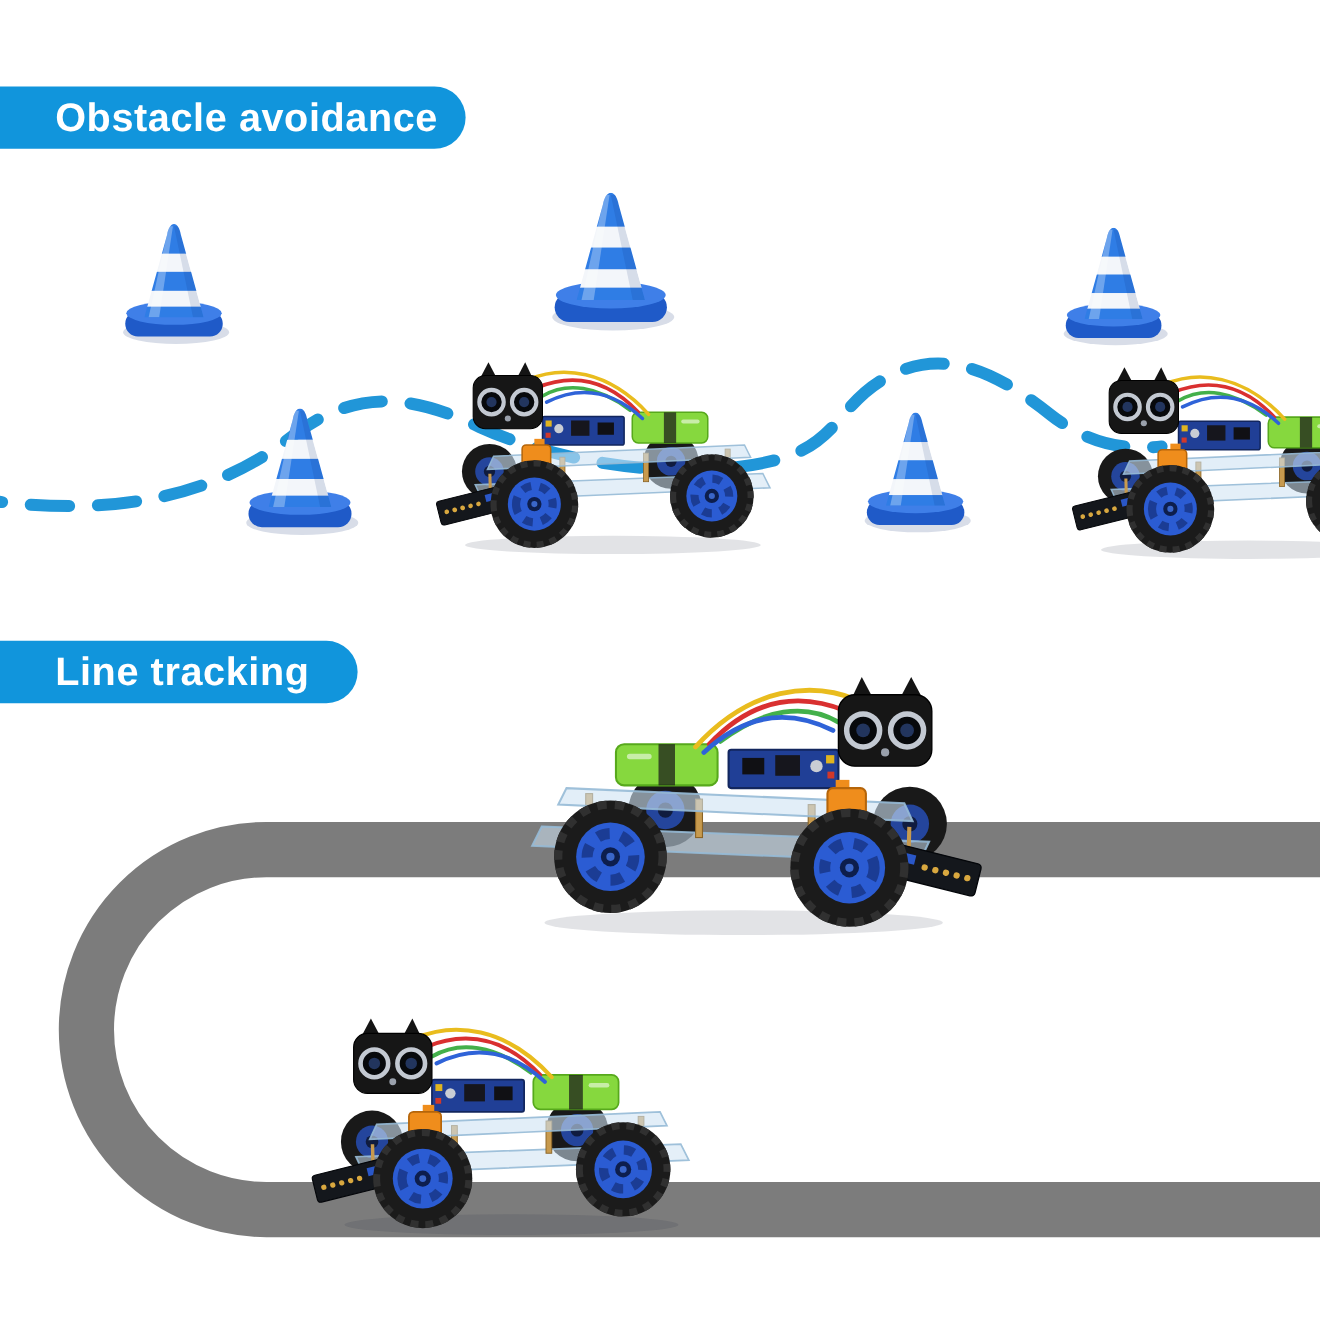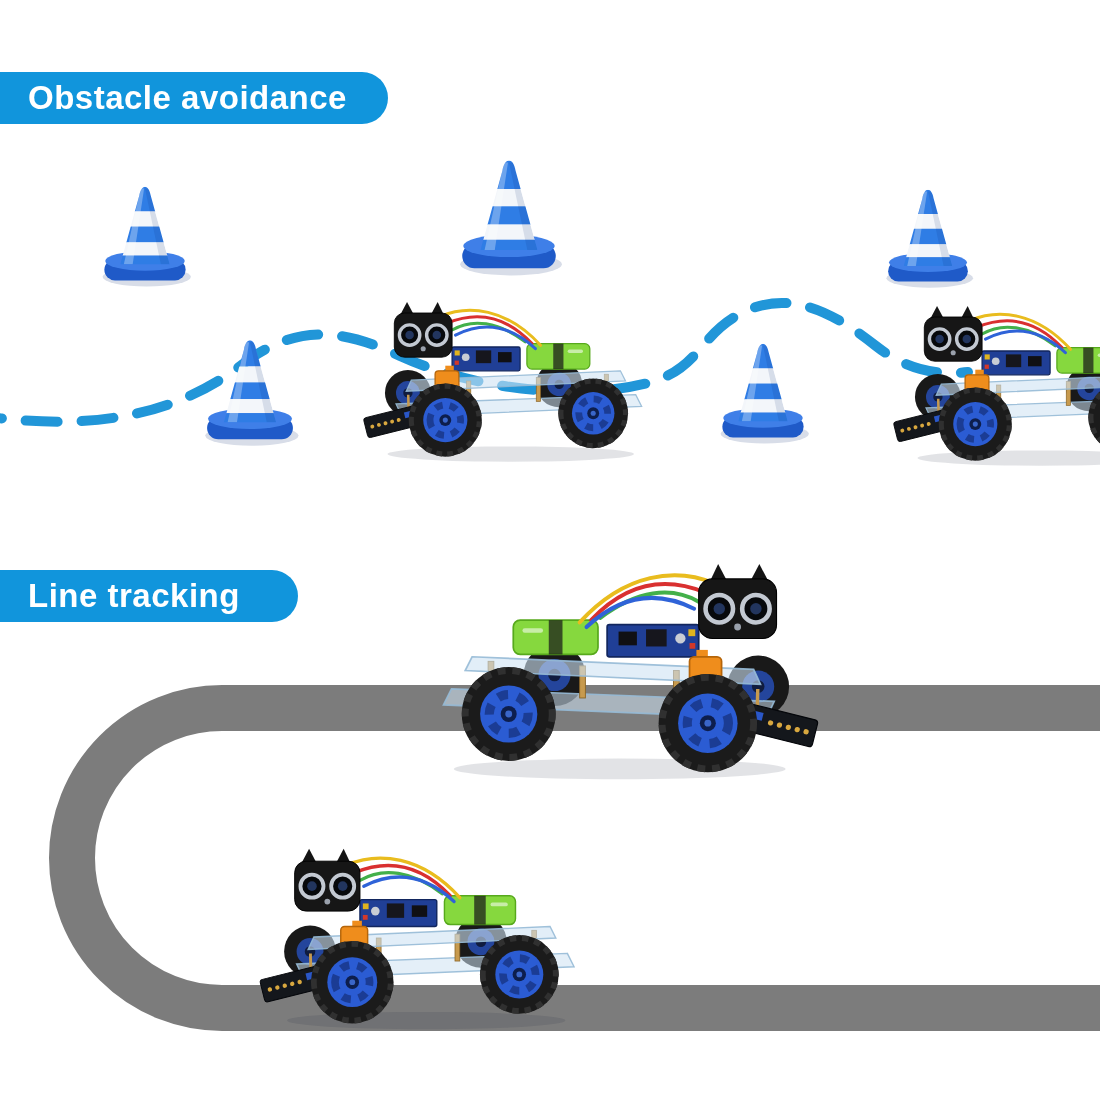--- a/index.html
+++ b/index.html
@@ -14,27 +14,27 @@
   .ribbon {
     position: absolute;
     left: 0;
     height: 52px;
     line-height: 52px;
     background: var(--ribbon-blue, #1195dc);
     color: #ffffff;
     font-weight: 700;
     font-size: 33px;
     letter-spacing: 0.5px;
-    padding-left: 28px;
+    padding-left: 46px;
     box-sizing: border-box;
     border-radius: 0 26px 26px 0;
     white-space: nowrap;
   }
   .ribbon-obstacle { top: 72px;  width: 388px; }
-  .ribbon-line     { top: 570px; width: 298px; }
+  .ribbon-line     { top: 534px; width: 298px; }
   .abs { position: absolute; }
   .dash-line  { stroke: var(--dash-blue, #2196d8); }
   .track-path { stroke: var(--track-gray, #7c7c7c); }
   .cone-blue  { fill: var(--cone-blue, #2f7de5); }
   .cone-white { fill: var(--cone-white, #f3f6fa); }
   .hub        { fill: var(--wheel-blue, #2b5cd3); }
   .battery    { fill: var(--battery-green, #86d83e); }
   .servo      { fill: var(--servo-orange, #ef8d1c); }
 </style>
 </head>

